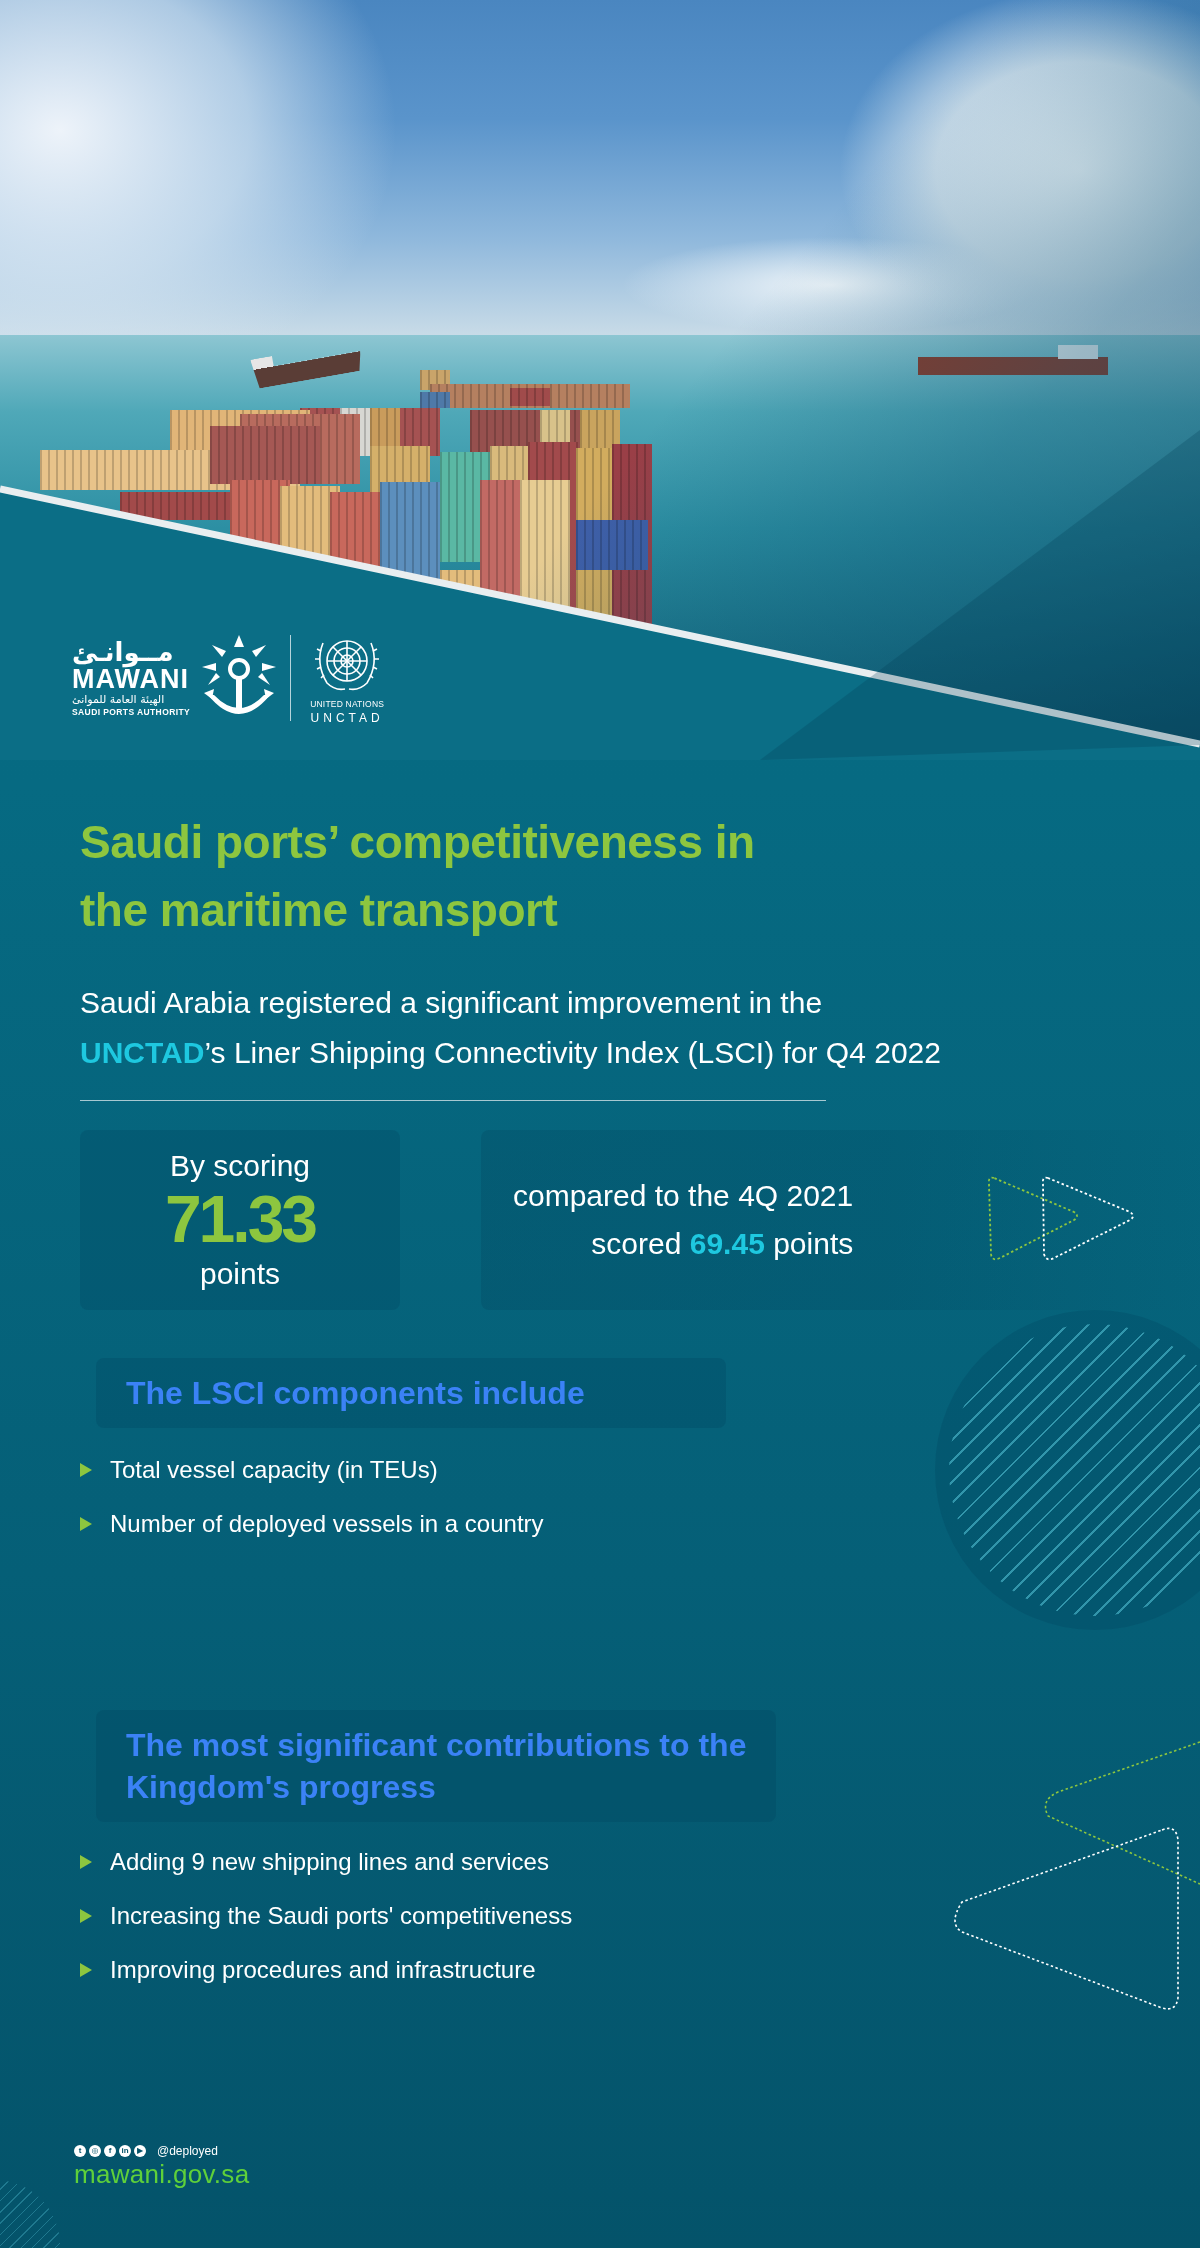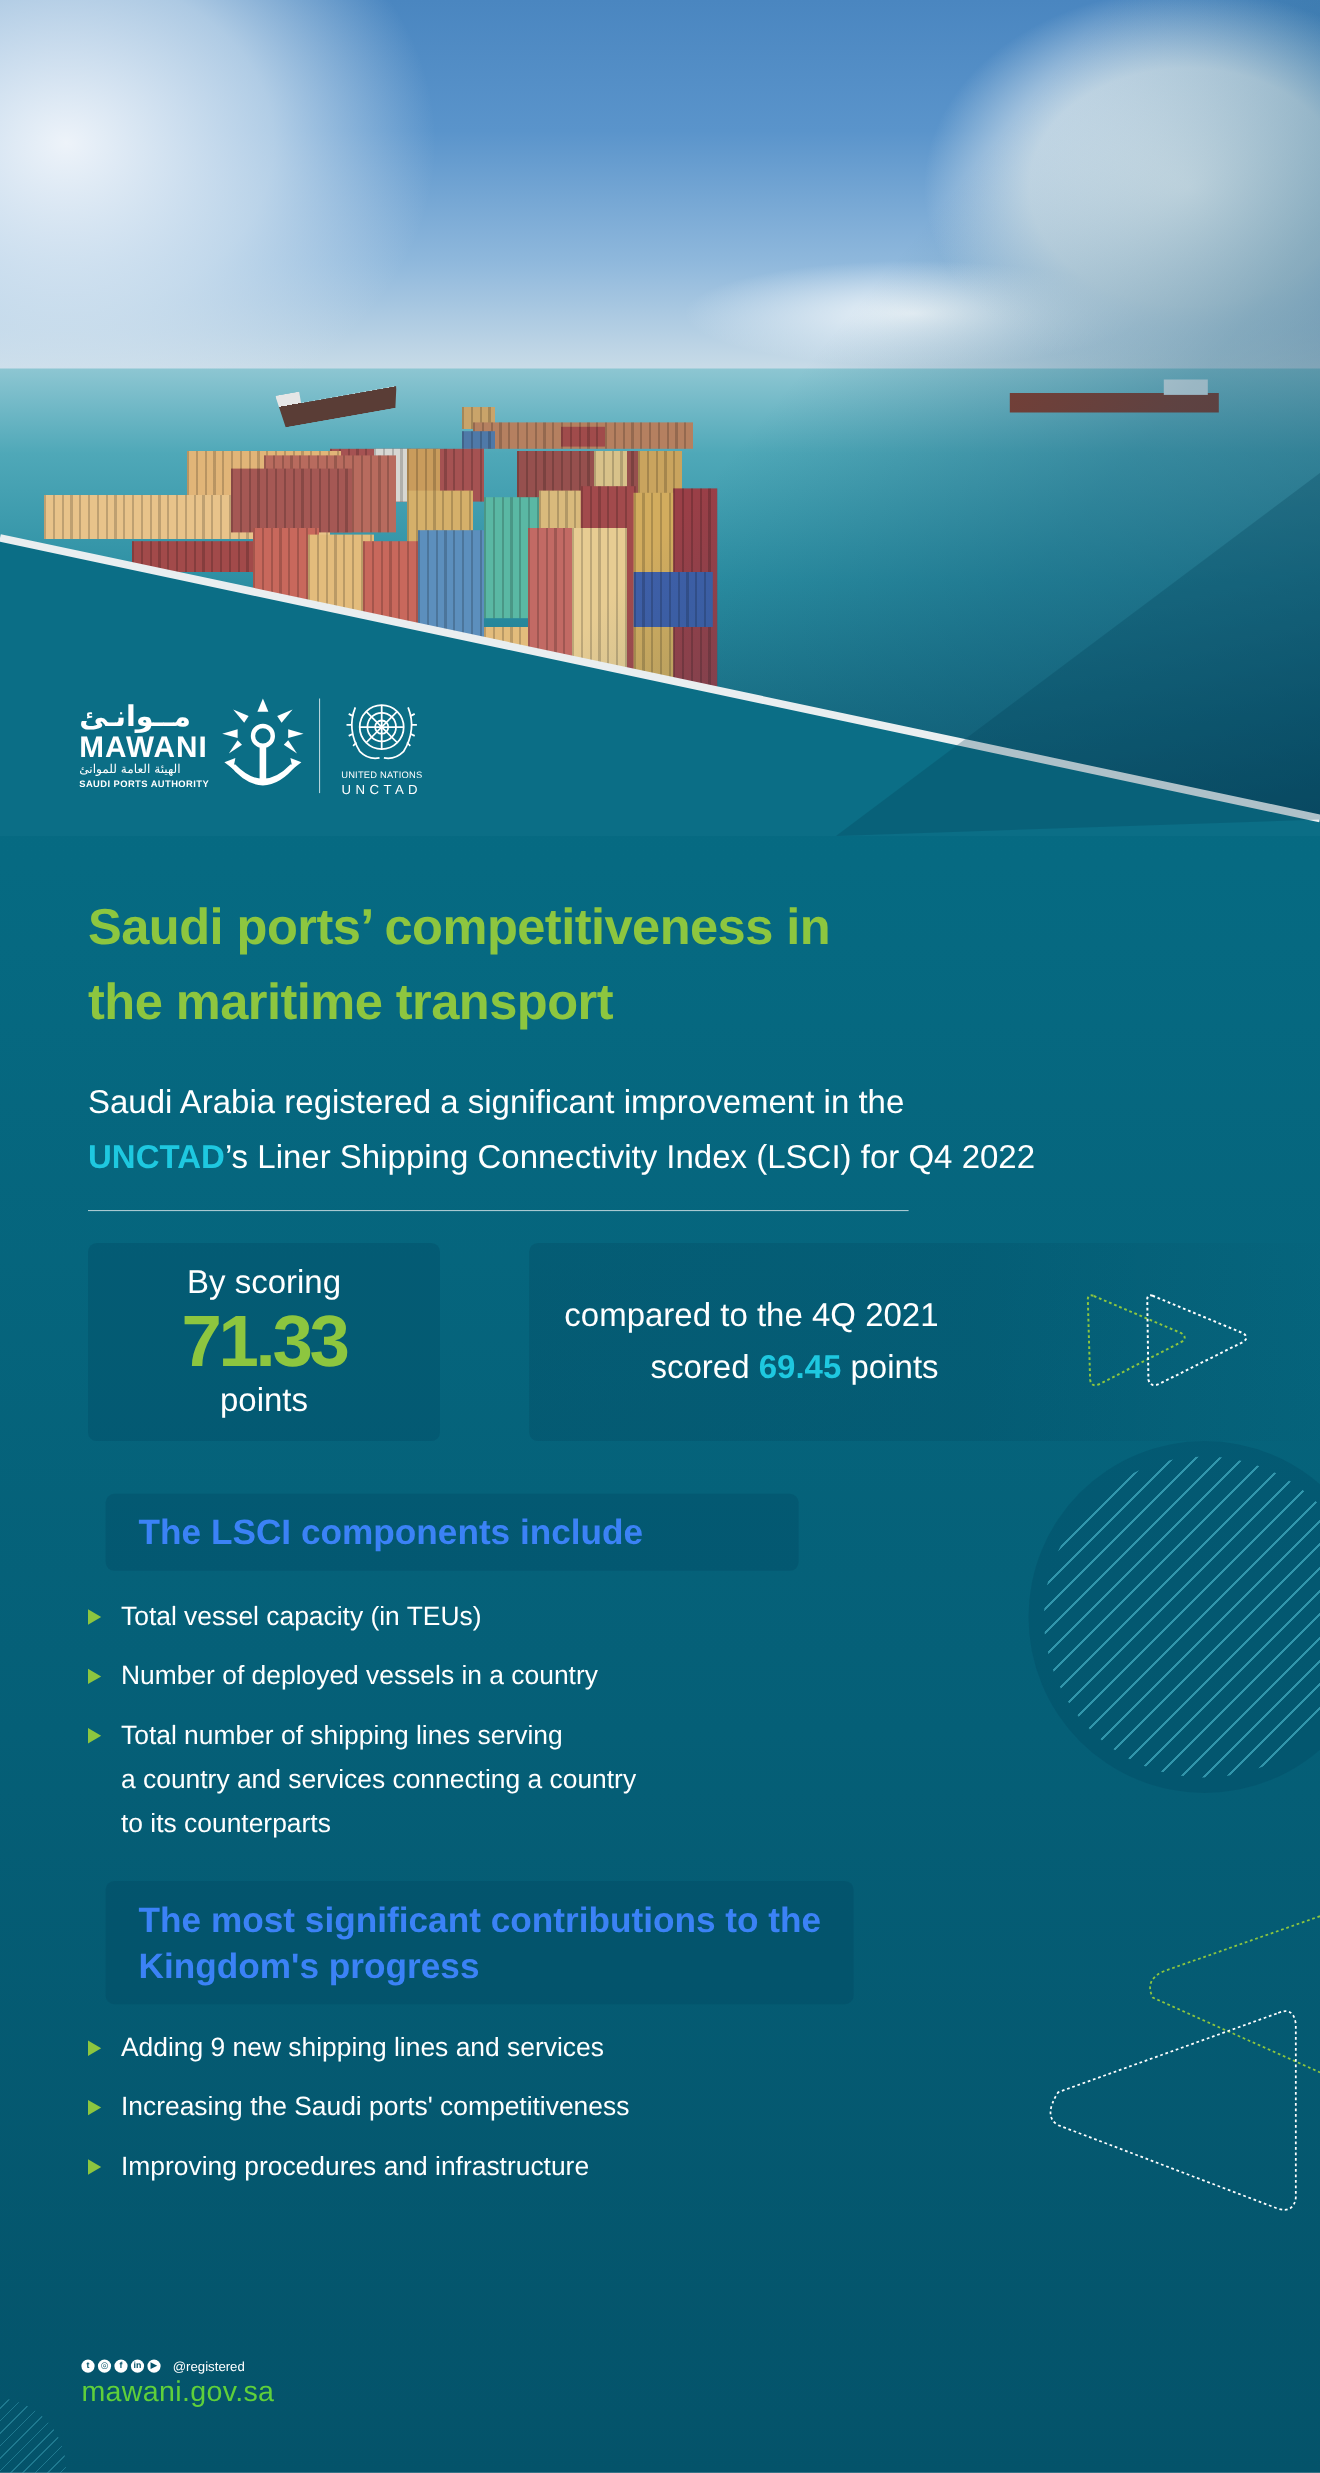--- a/index.html
+++ b/index.html
@@ -269,21 +269,20 @@
 </div>
 
 <div class="hatch-circle"></div>
 
 <div class="section-head sh-1">
   <span>The LSCI components include</span>
 </div>
 <ul class="bullets bl-1">
   <li><span class="tri"></span><span>Total vessel capacity (in TEUs)</span></li>
   <li><span class="tri"></span><span>Number of deployed vessels in a country</span></li>
-  <li><span class="tri"></span><span>Total number of shipping lines serving</span><br><span>a country and services connecting a country</span><br><span>to its counterparts</span></li>
 </ul>
 
 <div class="section-head sh-2">
   <span>The most significant contributions to the</span><br>
   <span>Kingdom's progress</span>
 </div>
 <ul class="bullets bl-2">
   <li><span class="tri"></span><span>Adding 9 new shipping lines and services</span></li>
   <li><span class="tri"></span><span>Increasing the Saudi ports' competitiveness</span></li>
   <li><span class="tri"></span><span>Improving procedures and infrastructure</span></li>
@@ -296,16 +295,16 @@
 
 <div class="corner-hatch"></div>
 
 <div class="footer">
   <div class="social-row">
     <span class="soc">t</span>
     <span class="soc">◎</span>
     <span class="soc">f</span>
     <span class="soc">in</span>
     <span class="soc">▶</span>
-    <span class="handle">@registered</span>
+    <span class="handle">@deployed</span>
   </div>
   <div class="site">mawani.gov.sa</div>
 </div>
 
 </body></html>

